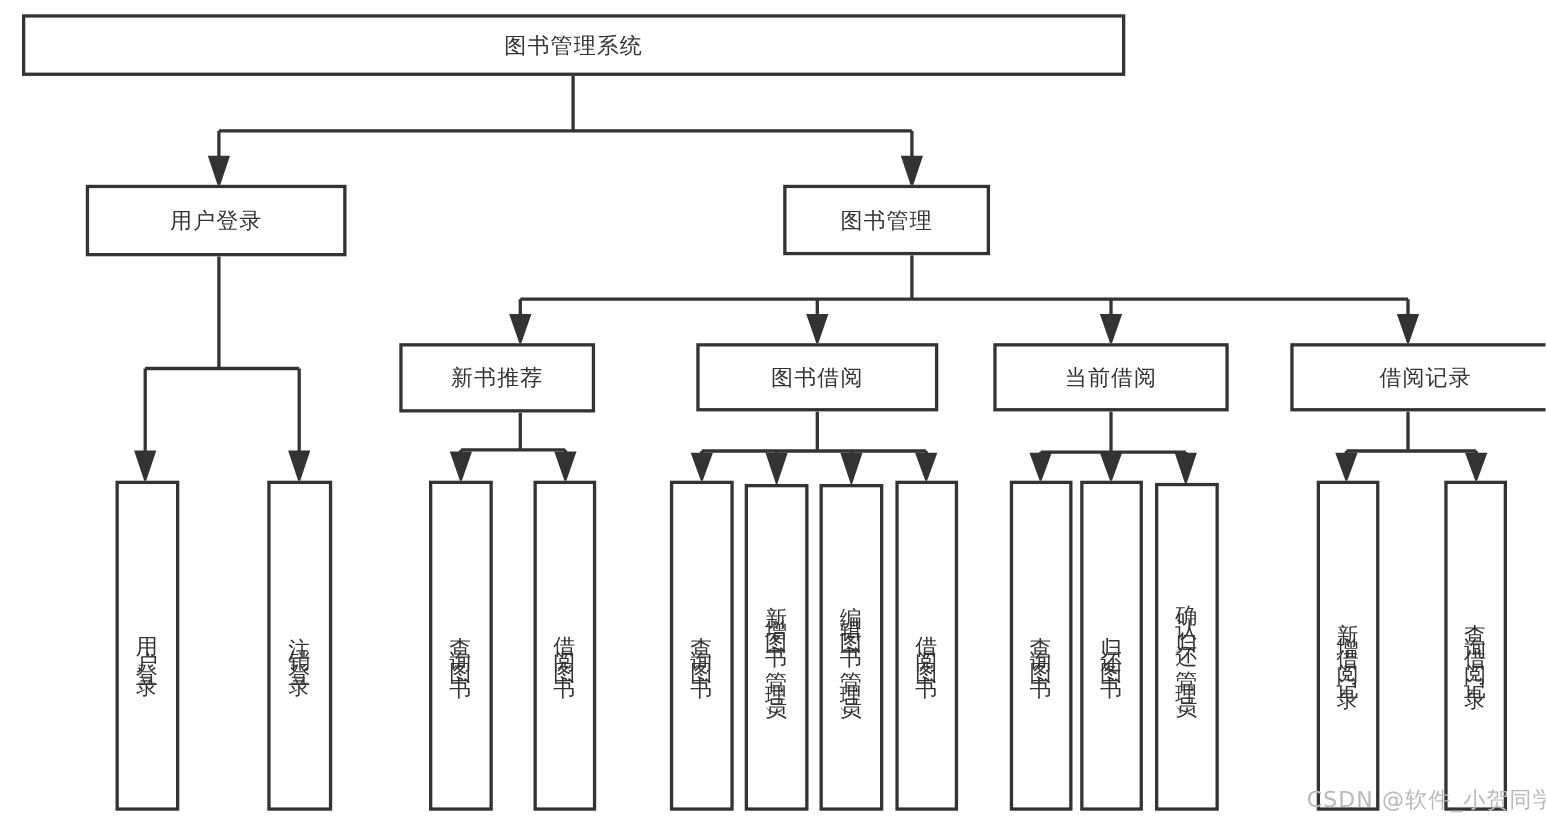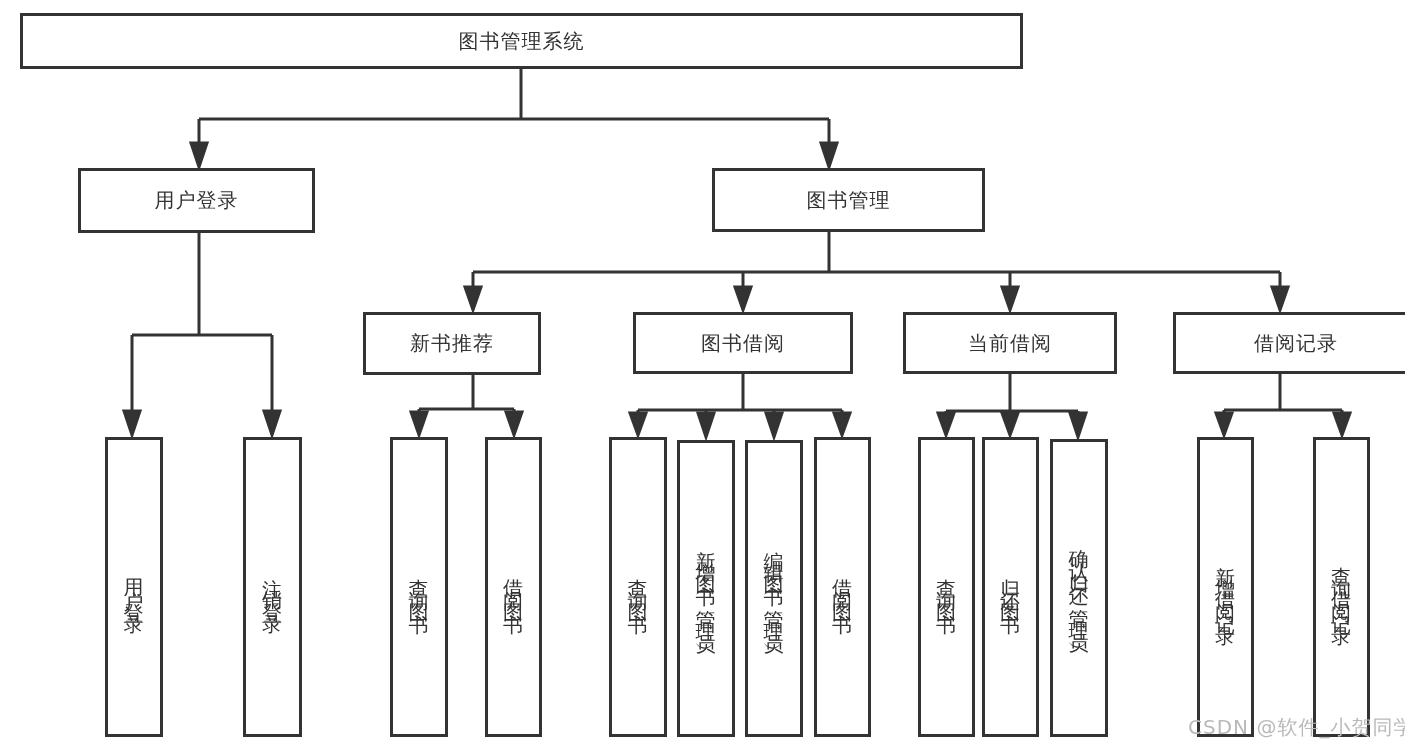--- a/index.html
+++ b/index.html
@@ -140,21 +140,21 @@
     </g>
   </svg>
 
   <div class="node hnode" style="left:20px; top:13px; width:1003px; height:56px;">
     <span>图书管理系统</span>
   </div>
 
   <div class="node hnode" style="left:78px; top:168px; width:237px; height:65px;">
     <span>用户登录</span>
   </div>
-  <div class="node hnode" style="left:712px; top:168px; width:273px; height:64px;">
+  <div class="node hnode" style="left:712px; top:168px; width:188px; height:64px;">
     <span>图书管理</span>
   </div>
 
   <div class="node hnode" style="left:363px; top:312px; width:178px; height:63px;">
     <span>新书推荐</span>
   </div>
   <div class="node hnode" style="left:633px; top:312px; width:220px; height:62px;">
     <span>图书借阅</span>
   </div>
   <div class="node hnode" style="left:903px; top:312px; width:214px; height:62px;">

